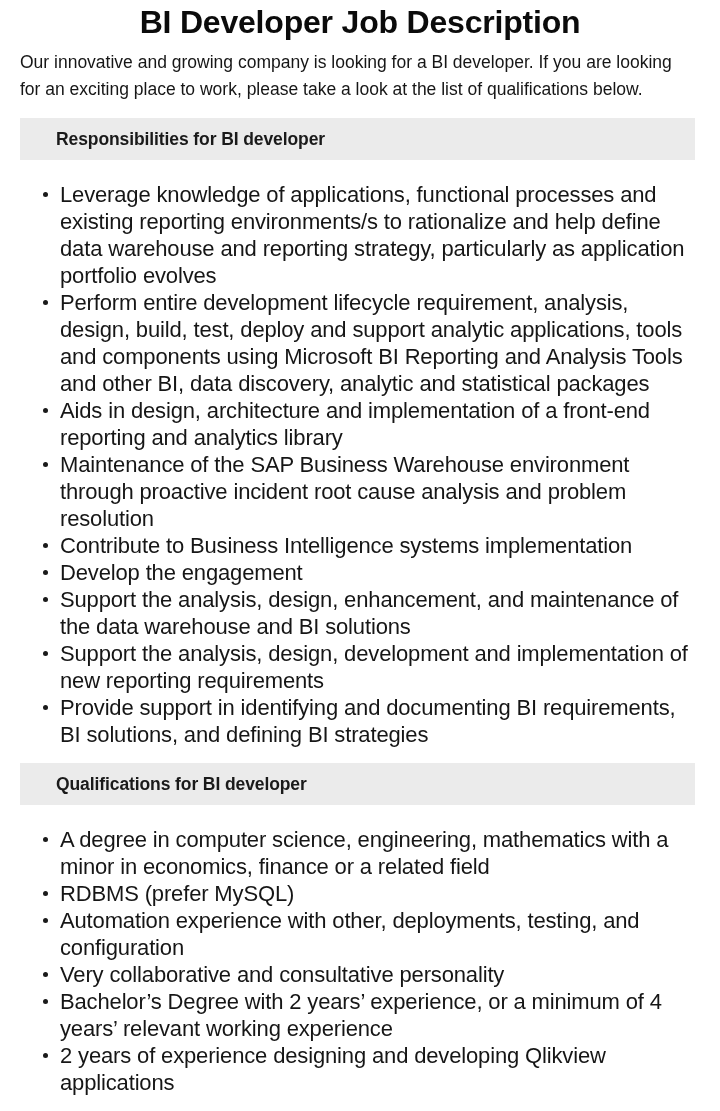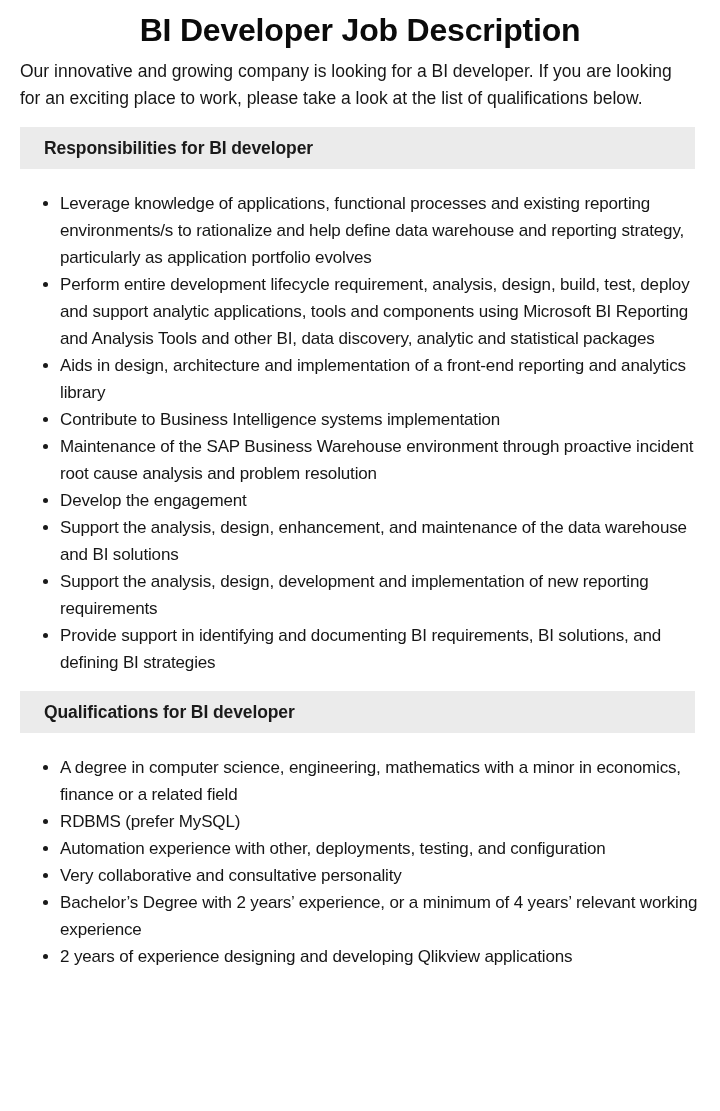--- a/index.html
+++ b/index.html
@@ -12,21 +12,21 @@
       height: 1111px;
       overflow: hidden;
       font-family: "Liberation Sans", "DejaVu Sans", sans-serif;
       color: #111111;
     }
     .page {
       position: relative;
       width: 720px;
     }
     .title {
-      margin: 8px;
+      margin: 0;
       padding-top: 2px;
       text-align: center;
       font-size: 32px;
       font-weight: bold;
       line-height: 40px;
       letter-spacing: -0.2px;
       color: #0b0b0b;
     }
     .intro {
       margin: 7px 25px 0 20px;
@@ -37,34 +37,34 @@
     .section-header {
       margin: 15px 25px 0 20px;
       height: 42px;
       background: #ebebeb;
       display: flex;
       align-items: center;
       padding-left: 20px;
       box-sizing: border-box;
     }
     .section-header h2 {
-      margin: 4px;
+      margin: 16px;
       font-size: 17.5px;
       font-weight: bold;
       color: #1a1a1a;
       letter-spacing: -0.1px;
     }
     ul.items {
       list-style: none;
       margin: 21px 20px 0 0;
       padding: 0 0 0 60px;
     }
     ul.items li {
       position: relative;
-      font-size: 17px;
+      font-size: 22px;
       line-height: 27px;
       color: #161616;
       letter-spacing: -0.15px;
     }
     ul.items li .bullet {
       position: absolute;
       left: -17px;
       top: 11px;
       width: 5px;
       height: 5px;
@@ -83,22 +83,22 @@
   <p class="intro">Our innovative and growing company is looking for a BI developer. If you are looking for an exciting place to work, please take a look at the list of qualifications below.</p>
 
   <div class="section-header">
     <h2>Responsibilities for BI developer</h2>
   </div>
 
   <ul class="items resp-list">
     <li><span class="bullet"></span><span>Leverage knowledge of applications, functional processes and existing reporting environments/s to rationalize and help define data warehouse and reporting strategy, particularly as application portfolio evolves</span></li>
     <li><span class="bullet"></span><span>Perform entire development lifecycle requirement, analysis, design, build, test, deploy and support analytic applications, tools and components using Microsoft BI Reporting and Analysis Tools and other BI, data discovery, analytic and statistical packages</span></li>
     <li><span class="bullet"></span><span>Aids in design, architecture and implementation of a front-end reporting and analytics library</span></li>
+    <li><span class="bullet"></span><span>Maintenance of the SAP Business Warehouse environment through proactive incident root cause analysis and problem resolution</span></li>
     <li><span class="bullet"></span><span>Contribute to Business Intelligence systems implementation</span></li>
-    <li><span class="bullet"></span><span>Maintenance of the SAP Business Warehouse environment through proactive incident root cause analysis and problem resolution</span></li>
     <li><span class="bullet"></span><span>Develop the engagement</span></li>
     <li><span class="bullet"></span><span>Support the analysis, design, enhancement, and maintenance of the data warehouse and BI solutions</span></li>
     <li><span class="bullet"></span><span>Support the analysis, design, development and implementation of new reporting requirements</span></li>
     <li><span class="bullet"></span><span>Provide support in identifying and documenting BI requirements, BI solutions, and defining BI strategies</span></li>
   </ul>
 
   <div class="section-header">
     <h2>Qualifications for BI developer</h2>
   </div>
 

